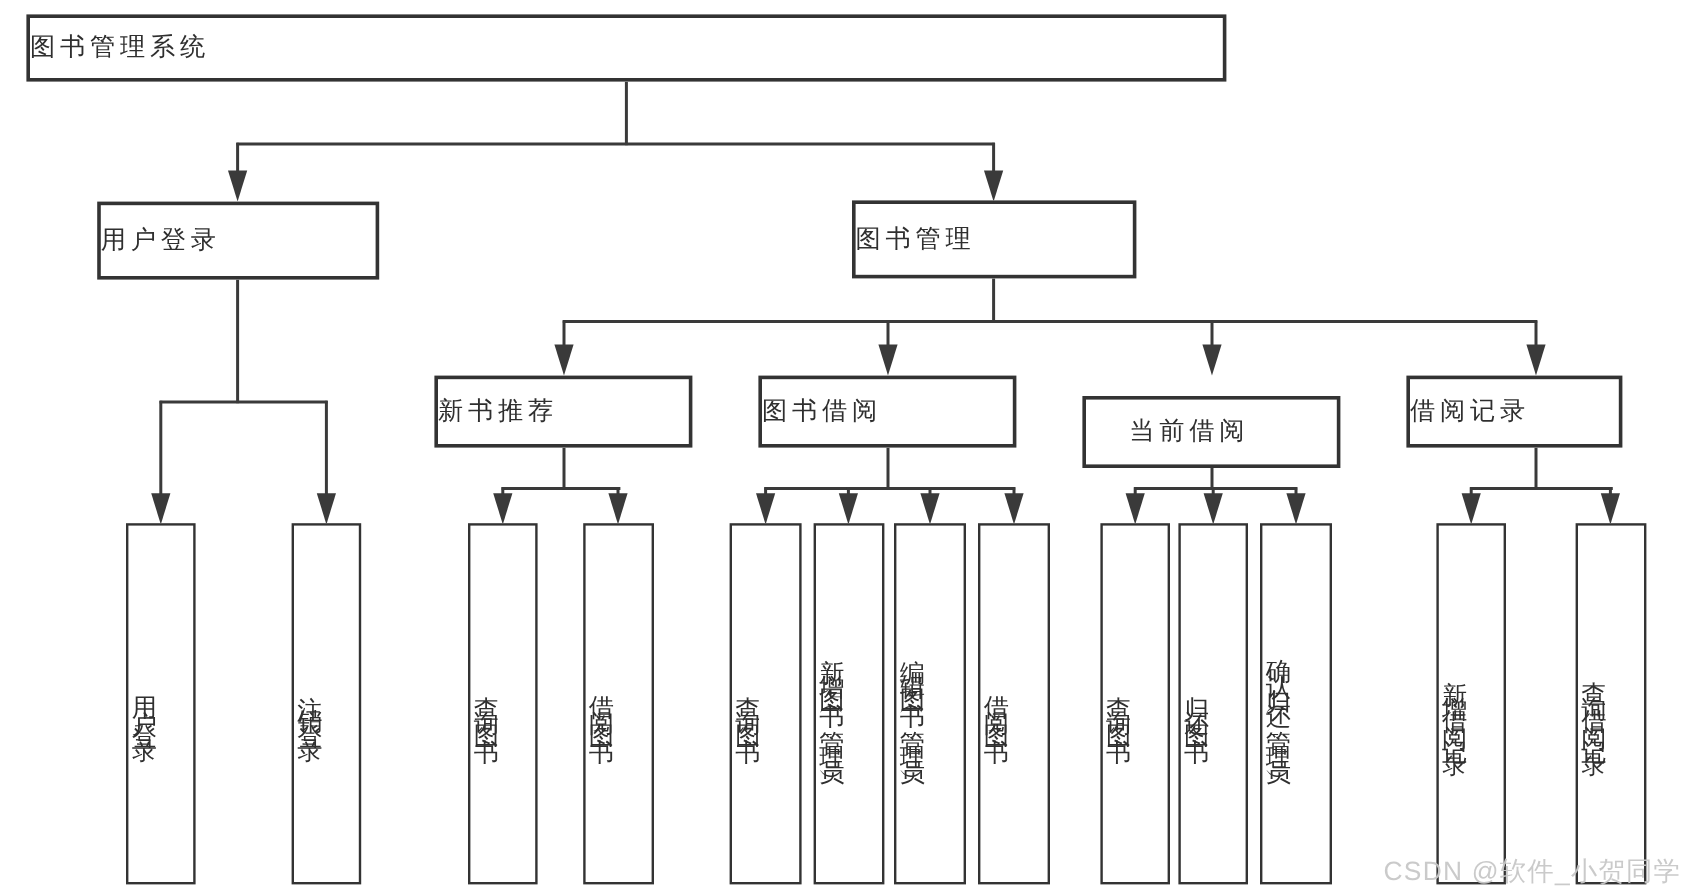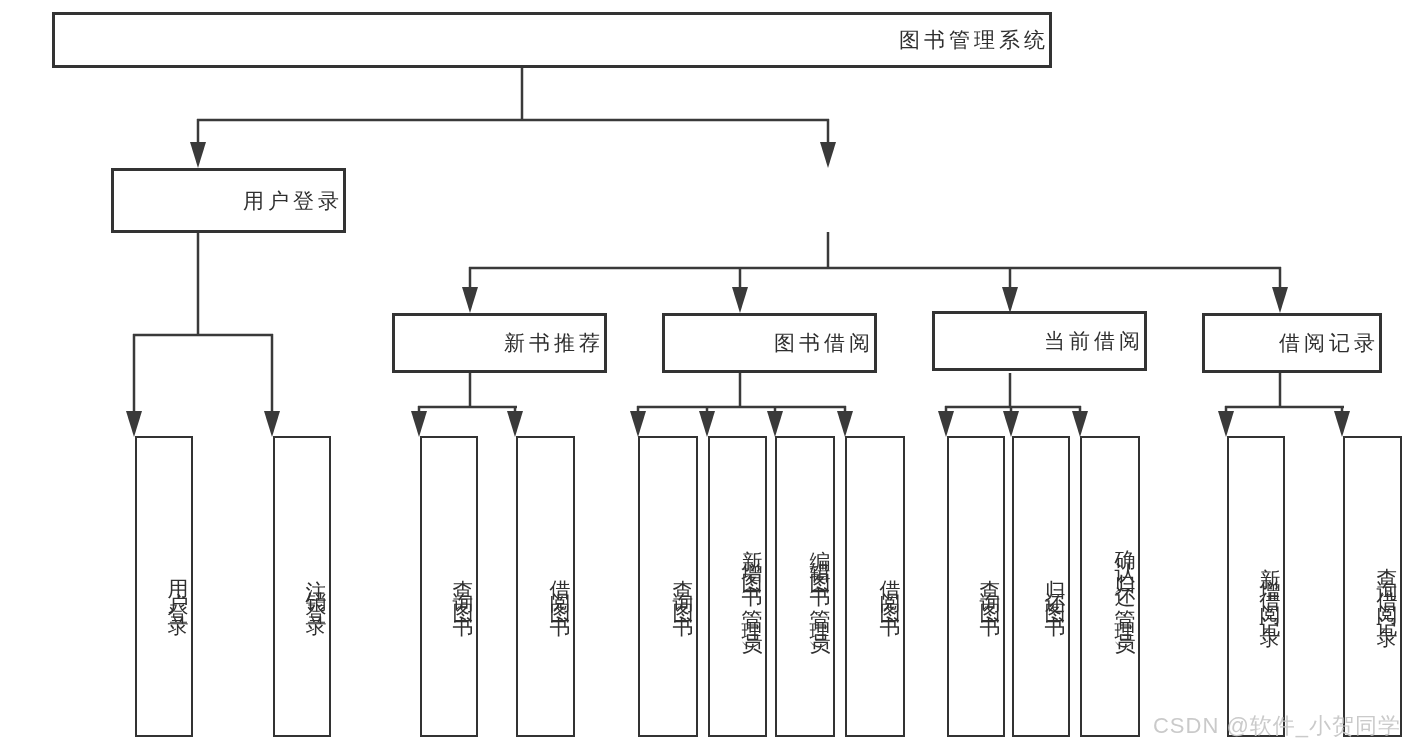--- a/index.html
+++ b/index.html
@@ -3,23 +3,22 @@
 <meta charset="utf-8">
 <style>
   html,body{margin:0;padding:0;background:#fff;}
   .canvas{
     position:relative;width:1405px;height:747px;background:#ffffff;overflow:hidden;
     font-family:"Liberation Sans", sans-serif;
   }
   .connectors{position:absolute;left:0;top:0;z-index:1;}
   .node{
     position:absolute;box-sizing:border-box;background:#ffffff;
-    border:3px solid #333333;display:flex;align-items:center;justify-content:flex-end;
+    border:3px solid #333333;display:flex;align-items:center;justify-content:flex-start;
     z-index:2;
-    margin-left:30px;
   }
   .node.v{border-width:2.5px;}
   .lbl{
     font-size:21px;color:#2f2f2f;letter-spacing:4px;line-height:1.2;
     white-space:nowrap;
   }
   .node.v .lbl{
     writing-mode:vertical-rl;text-orientation:mixed;
     letter-spacing:12px;white-space:normal;
   }
@@ -102,28 +101,31 @@
     </g>
   </svg>
 
   <div class="node h" style="left:22px;top:12px;width:1000px;height:56px;">
     <span class="lbl">图书管理系统</span>
   </div>
 
   <div class="node h" style="left:81px;top:168px;width:235px;height:65px;">
     <span class="lbl">用户登录</span>
   </div>
+  <div class="node h" style="left:710px;top:167px;width:237px;height:65px;">
+    <span class="lbl">图书管理</span>
+  </div>
 
   <div class="node h" style="left:362px;top:313px;width:215px;height:60px;">
     <span class="lbl">新书推荐</span>
   </div>
   <div class="node h" style="left:632px;top:313px;width:215px;height:60px;">
     <span class="lbl">图书借阅</span>
   </div>
-  <div class="node h" style="left:902px;top:311px;width:215px;height:60px;">
+  <div class="node h" style="left:902px;top:330px;width:215px;height:60px;padding-left:36px;">
     <span class="lbl">当前借阅</span>
   </div>
   <div class="node h" style="left:1172px;top:313px;width:180px;height:60px;">
     <span class="lbl">借阅记录</span>
   </div>
 
   <div class="node v" style="left:105px;top:436px;width:58px;height:301px;">
     <span class="lbl">用户登录</span>
   </div>
   <div class="node v" style="left:243px;top:436px;width:58px;height:301px;">

